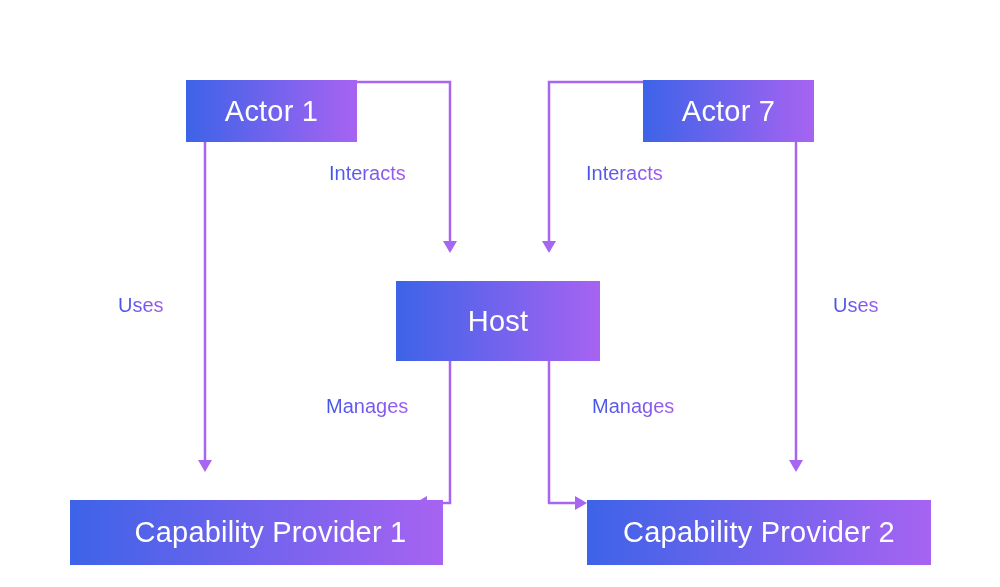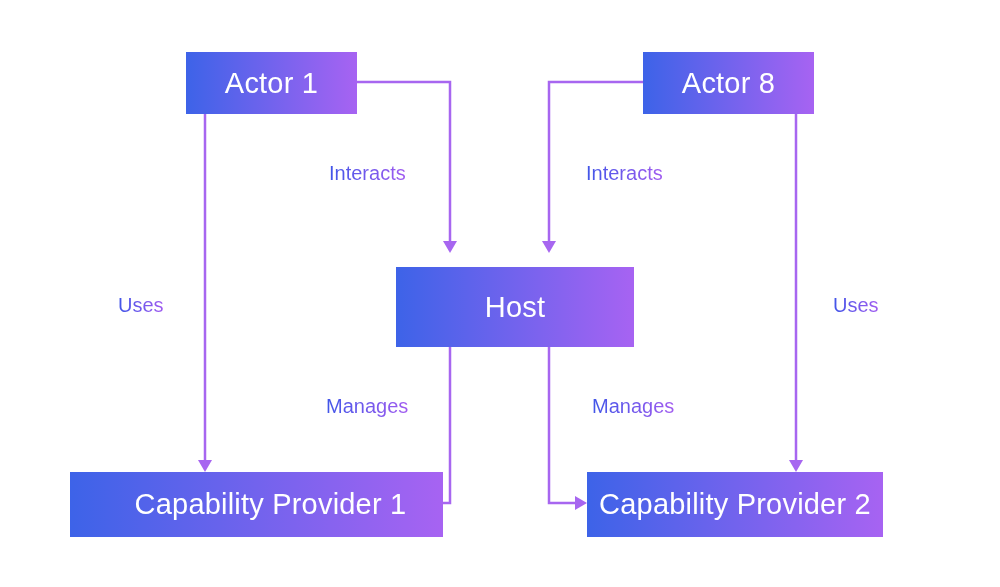--- a/index.html
+++ b/index.html
@@ -34,38 +34,39 @@
     position: absolute;
     display: flex;
     align-items: center;
     justify-content: center;
     background: linear-gradient(90deg, var(--node-gradient-start, #3D63E8), var(--node-gradient-end, #A763F2));
     color: var(--node-text, #ffffff);
     font-size: 29px;
     font-weight: 500;
     letter-spacing: 0.2px;
     white-space: nowrap;
+    margin-top: 28px;
   }
   .edge-label {
     position: absolute;
     font-size: 20px;
     font-weight: 400;
     white-space: nowrap;
     color: #7b5ce8; 
     background: linear-gradient(90deg, var(--label-gradient-start, #4156E8), var(--label-gradient-end, #A15BF0));
     -webkit-background-clip: text;
     background-clip: text;
     -webkit-text-fill-color: transparent;
   }
   
   .node-actor1 { left: 186px; top: 52px;  width: 171px; height: 62px; }
   .node-actor2 { left: 643px; top: 52px;  width: 171px; height: 62px; }
-  .node-host   { left: 396px; top: 267px; width: 238px; height: 80px; text-align: center; }
+  .node-host   { left: 396px; top: 253px; width: 204px; height: 80px; text-align: center; }
   .node-cp1    { left: 70px;  top: 472px; width: 345px; height: 65px; padding-left: 28px; }
-  .node-cp2    { left: 587px; top: 472px; width: 296px; height: 65px; }
+  .node-cp2    { left: 587px; top: 472px; width: 344px; height: 65px; }
   
   .lbl-interacts1 { left: 329px; top: 162px; }
   .lbl-interacts2 { left: 586px; top: 162px; }
   .lbl-uses1      { left: 118px; top: 294px; }
   .lbl-uses2      { left: 833px; top: 294px; }
   .lbl-manages1   { left: 326px; top: 395px; }
   .lbl-manages2   { left: 592px; top: 395px; }
 </style>
 </head>
 <body>
@@ -91,21 +92,21 @@
 
     <path class="edge-line" d="M549 333 V503 H575"></path>
     <polygon class="edge-arrow" points="587,503 575,496 575,510"></polygon>
   </svg>
 
   <div class="node node-actor1">
     <span>Actor 1</span>
   </div>
 
   <div class="node node-actor2">
-    <span>Actor 8</span>
+    <span>Actor 7</span>
   </div>
 
   <div class="node node-host">
     <span>Host</span>
   </div>
 
   <div class="node node-cp1">
     <span>Capability Provider 1</span>
   </div>
 

